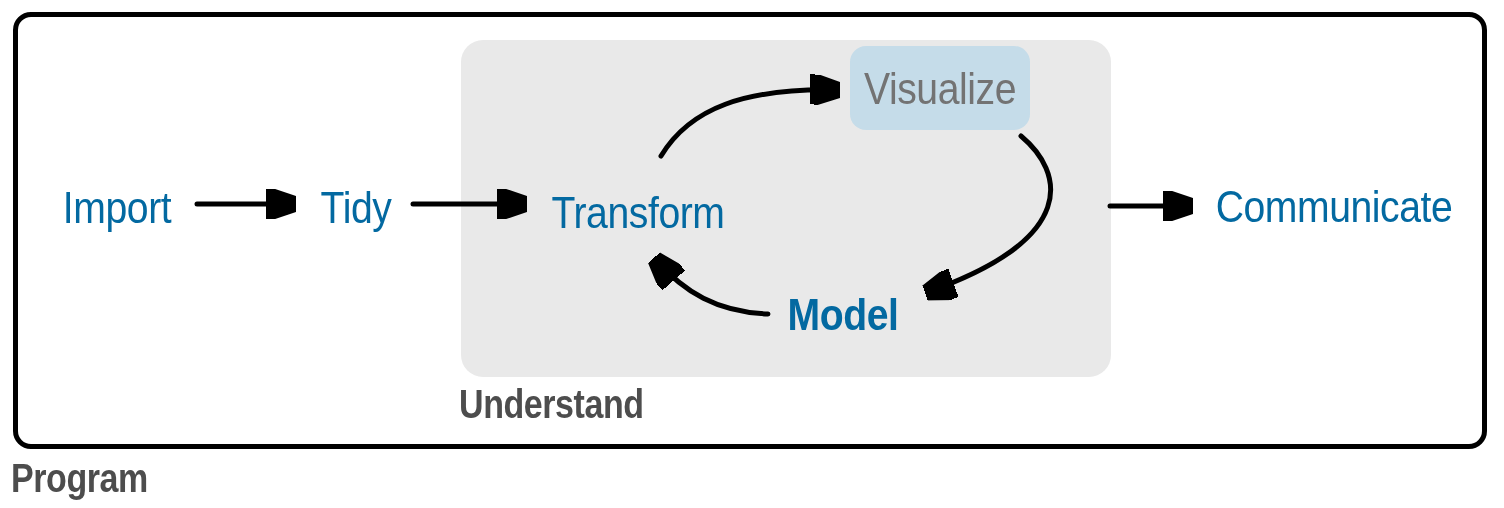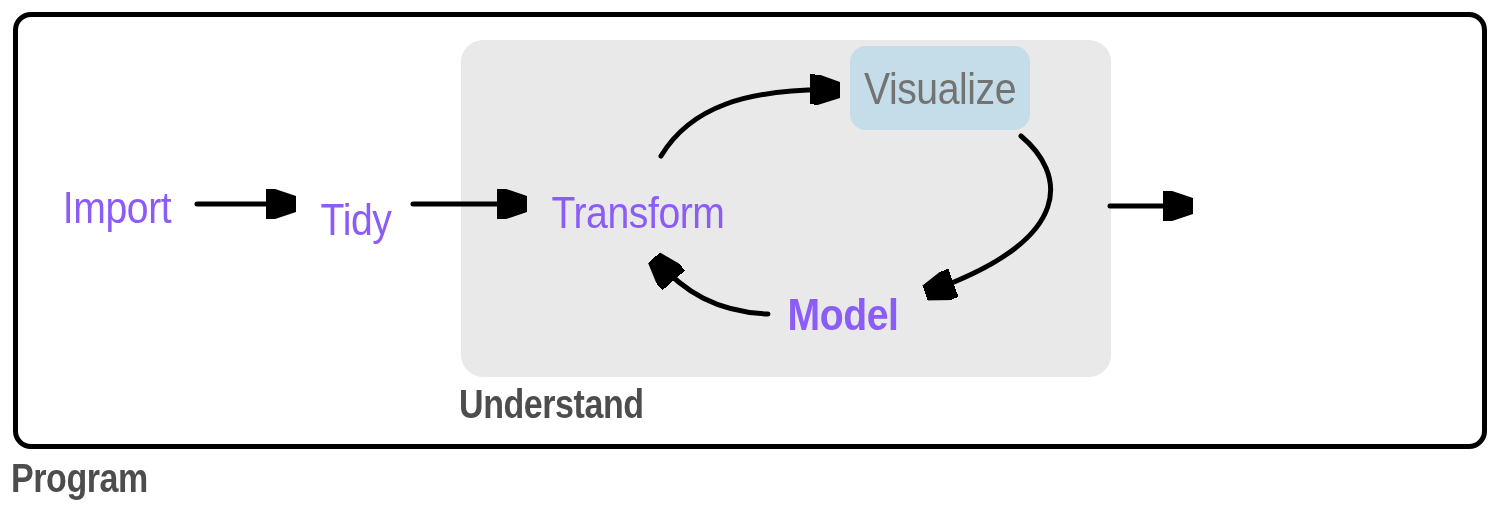--- a/index.html
+++ b/index.html
@@ -38,29 +38,29 @@
     left: 850px; top: 46px;
     width: 180px; height: 84px;
     background: #c5dce9;
     border-radius: 16px;
   }
 
   
   .node {
     position: absolute;
     transform: translate(-50%, -50%);
-    color: #8b5cf6;
+    color: #0369a1;
     font-size: 45px;
     font-weight: 400;
     white-space: nowrap;
     line-height: 1;
   }
   .node > span { display: inline-block; transform: scaleX(0.87); letter-spacing: -0.5px; }
   .n-import      { left: 117px;  top: 207px; }
-  .n-tidy        { left: 356px;  top: 207px; margin-top: 12px; }
+  .n-tidy        { left: 356px;  top: 207px; }
   .n-transform   { left: 638px;  top: 212px; }
   .n-visualize   { left: 940px;  top: 88px;  color: #737373; }
   .n-model       { left: 843px;  top: 314px; font-weight: bold; }
   .n-communicate { left: 1334px; top: 206px; }
 
   
   .caption {
     position: absolute;
     color: #4d4d4d;
     font-size: 40px;
@@ -120,17 +120,20 @@
   </div>
   <div class="node n-transform">
     <span>Transform</span>
   </div>
   <div class="node n-visualize">
     <span>Visualize</span>
   </div>
   <div class="node n-model">
     <span>Model</span>
   </div>
+  <div class="node n-communicate">
+    <span>Communicate</span>
+  </div>
 
   <div class="caption c-understand">Understand</div>
   <div class="caption c-program">Program</div>
 
 </div>
 
 </body></html>

